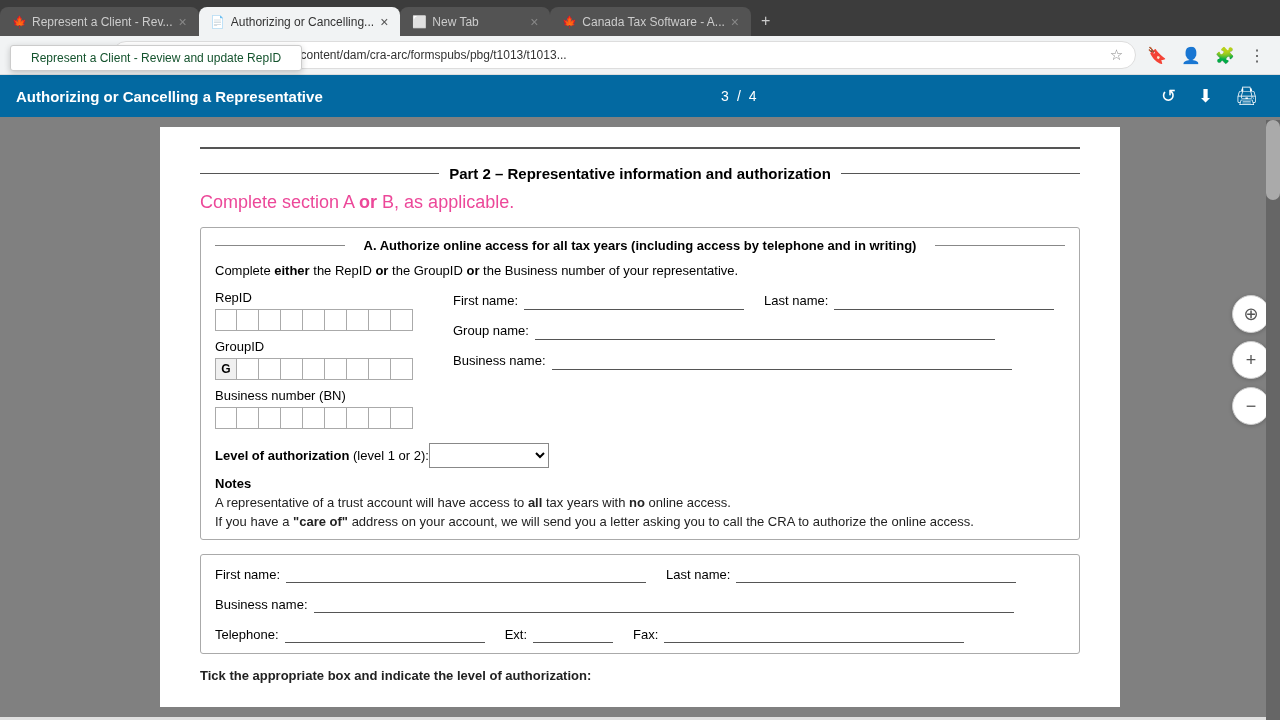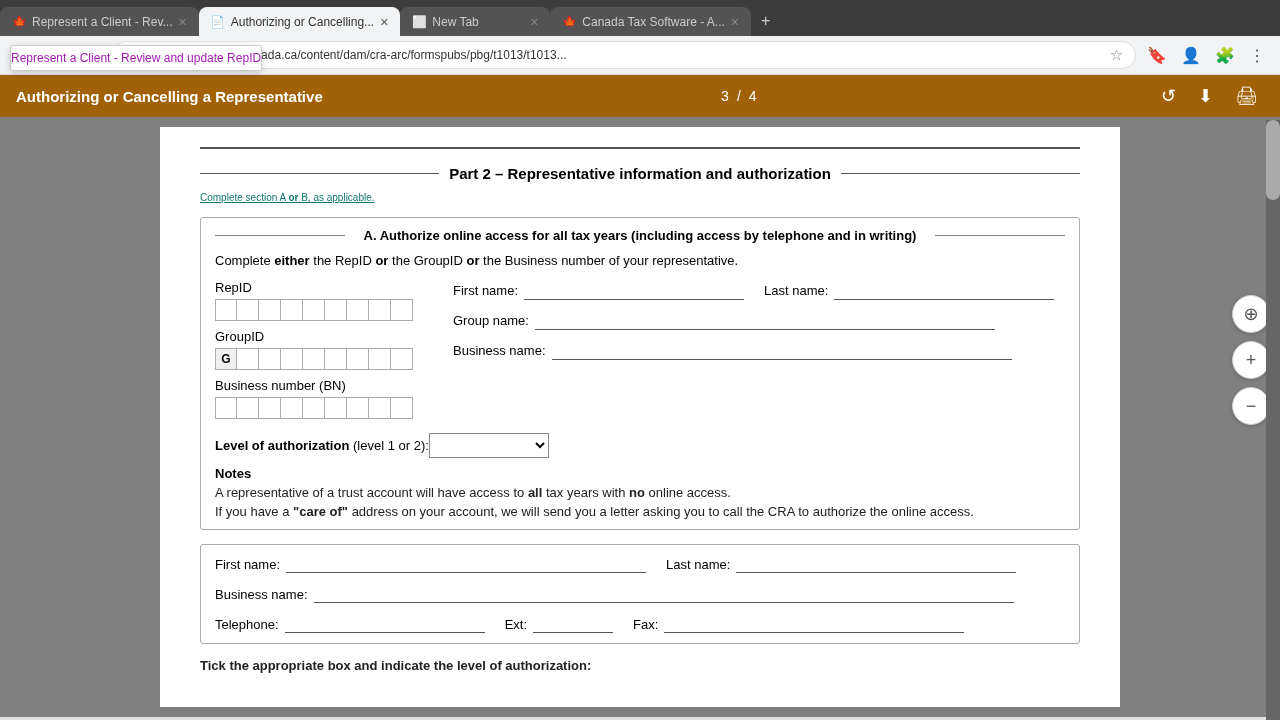--- a/index.html
+++ b/index.html
@@ -21,23 +21,23 @@
     }
     .tab.active { background: #f1f3f4; color: #333; }
     .tab .tab-favicon { width: 14px; height: 14px; flex-shrink: 0; }
     .tab .tab-title { flex: 1; overflow: hidden; text-overflow: ellipsis; white-space: nowrap; font-size: 12px; }
     .tab .tab-close { font-size: 14px; color: #888; cursor: pointer; flex-shrink: 0; }
     .tab.active .tab-close { color: #555; }
     .tab-new { background: none; border: none; color: #ccc; font-size: 16px; padding: 6px 10px; cursor: pointer; }
 
     .tooltip {
       position: absolute; top: 38px; left: 10px;
-      background: #fff; color: #a21caf;
+      background: #fff; color: #14532d;
       border: 1px solid #ccc; border-radius: 3px;
-      padding: 5px 0; font-size: 12px;
+      padding: 5px 20px; font-size: 12px;
       white-space: nowrap; z-index: 100;
       box-shadow: 0 2px 6px rgba(0,0,0,0.2);
     }
 
     .nav-bar {
       background: #f1f3f4;
       display: flex; align-items: center; gap: 6px;
       padding: 5px 10px;
       border-bottom: 1px solid #ddd;
     }
@@ -49,21 +49,21 @@
       padding: 4px 12px; font-size: 12px; color: #333;
     }
     .address-bar .secure { color: #188038; font-size: 11px; font-weight: bold; }
     .address-bar .divider { color: #bbb; }
     .address-bar .url { color: #333; flex: 1; overflow: hidden; text-overflow: ellipsis; white-space: nowrap; }
     .nav-icons { display: flex; gap: 4px; align-items: center; }
     .nav-icon { background: none; border: none; cursor: pointer; color: #555; font-size: 16px; padding: 3px 5px; border-radius: 50%; }
 
     
     .pdf-toolbar {
-      background: #a16207; color: #fff;
+      background: #0369a1; color: #fff;
       display: flex; align-items: center; justify-content: space-between;
       padding: 8px 16px;
     }
     .pdf-title { font-size: 15px; font-weight: bold; color: #fff; }
     .pdf-nav { display: flex; align-items: center; gap: 8px; font-size: 14px; }
     .pdf-nav-icons { display: flex; gap: 10px; }
     .pdf-icon-btn { background: none; border: none; cursor: pointer; color: #fff; font-size: 18px; padding: 2px 6px; }
 
     
     .pdf-content {
@@ -87,21 +87,21 @@
       display: flex; flex-direction: column; gap: 8px;
     }
     .sidebar-btn {
       width: 38px; height: 38px;
       background: #fff; border: 1px solid #ccc;
       border-radius: 50%; cursor: pointer;
       display: flex; align-items: center; justify-content: center;
       font-size: 18px; color: #555;
       box-shadow: 0 1px 4px rgba(0,0,0,0.2);
     }
-    .section-subtext { font-size: 10px; margin-bottom: 14px; color: #0f766e; text-decoration: underline; }
+    .section-subtext { font-size: 18px; margin-bottom: 14px; color: #ec4899; }
     .subsection {
       border: 1px solid #aaa;
       border-radius: 3px;
       padding: 10px 14px;
       margin-bottom: 14px;
     }
 
     
     .grid-input { display: flex; align-items: center; }
     .grid-cell {

